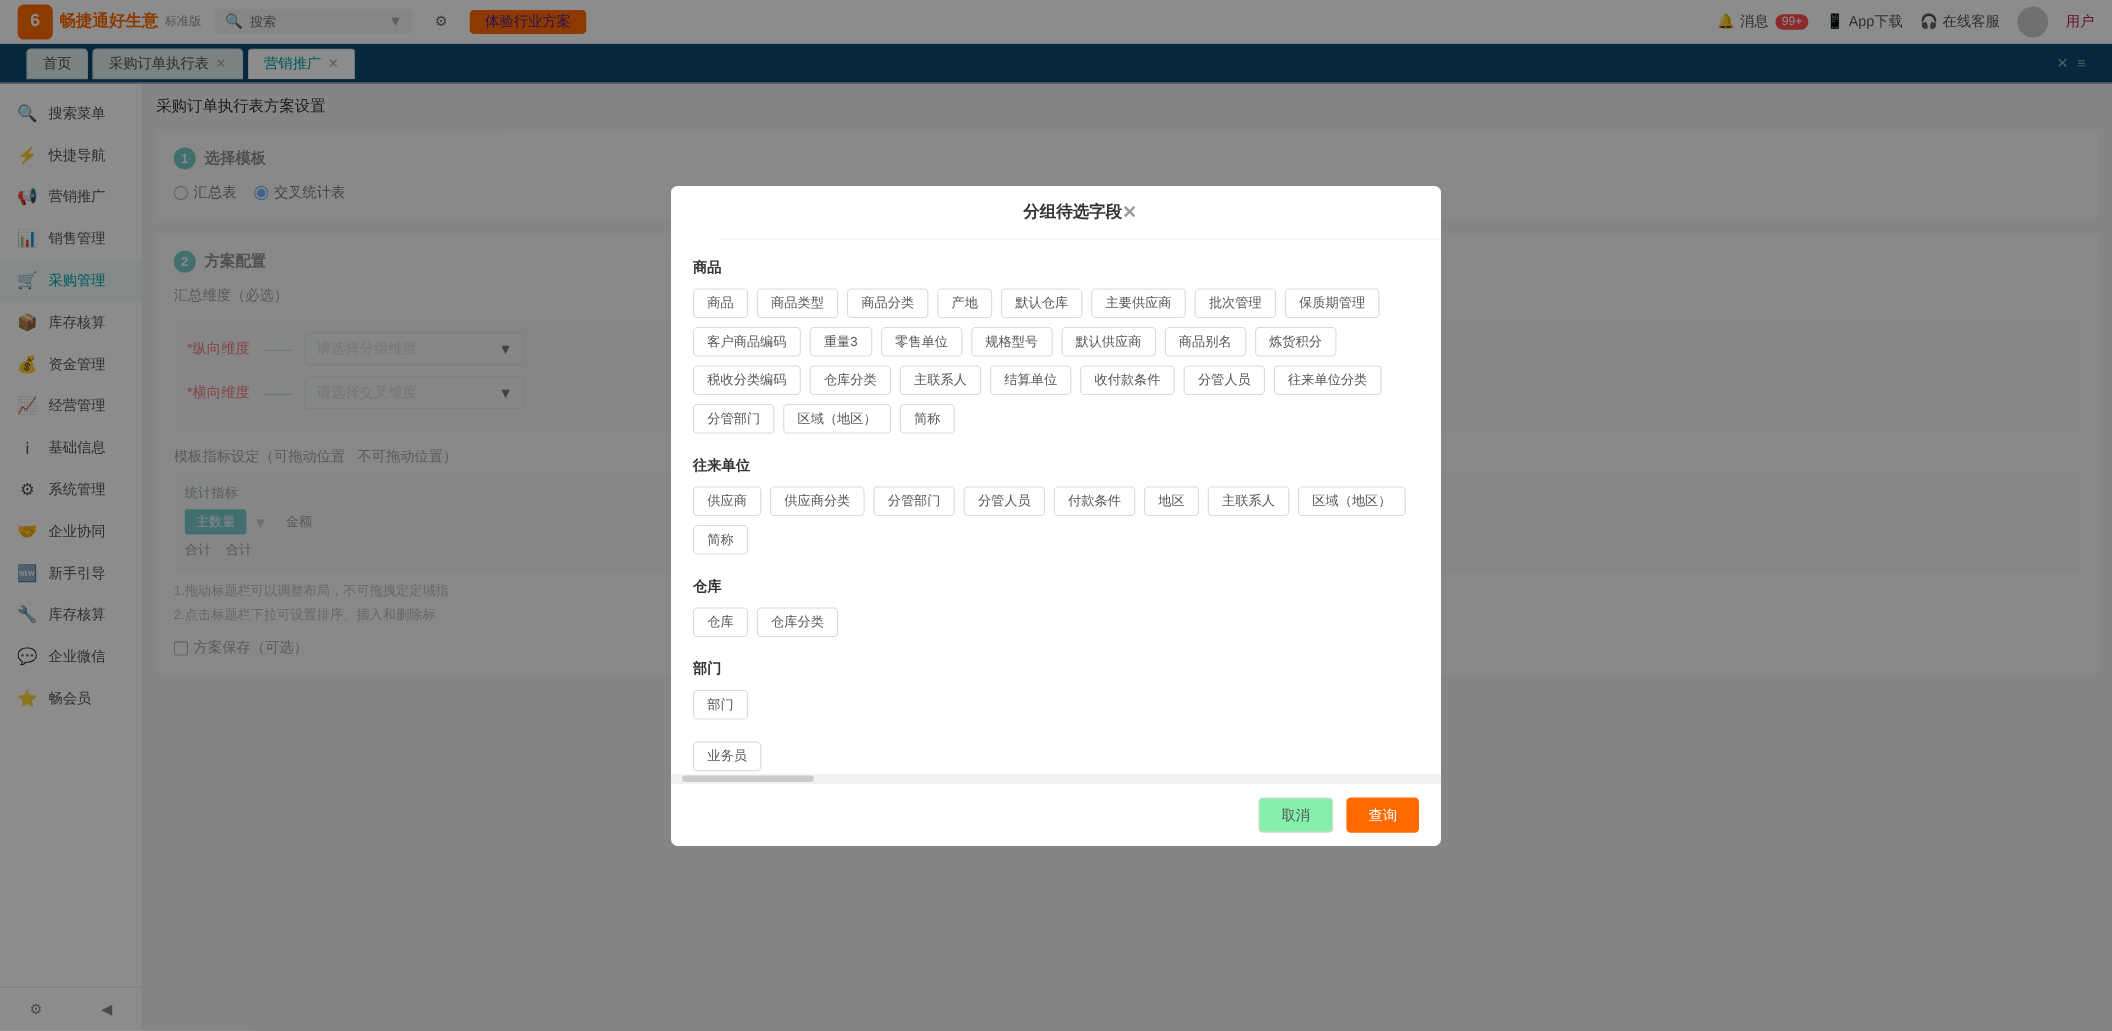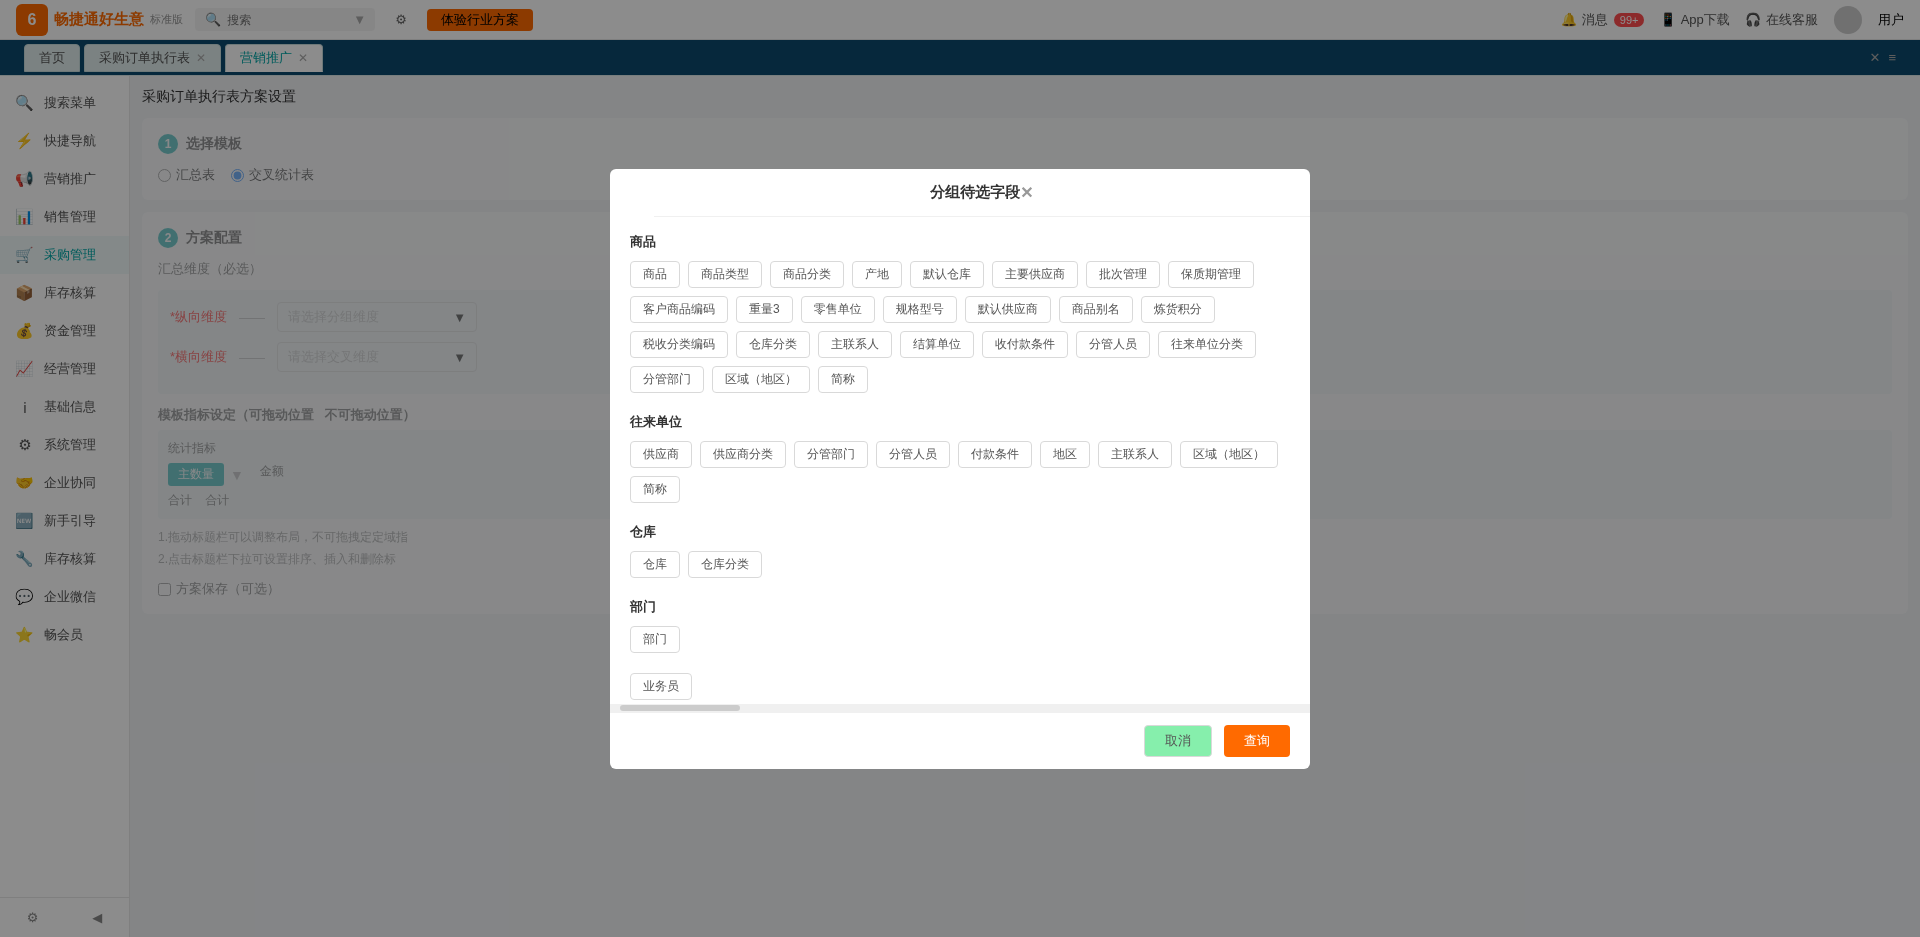--- a/index.html
+++ b/index.html
@@ -17,21 +17,21 @@
       position: fixed;
       top: 0; left: 0; right: 0;
       z-index: 100;
     }
     .top-navbar-left { display: flex; align-items: center; gap: 12px; }
     .logo-area { display: flex; align-items: center; gap: 6px; color: #ff6a00; font-weight: bold; font-size: 15px; }
     .logo-icon { width: 32px; height: 32px; background: #ff6a00; border-radius: 6px; display: flex; align-items: center; justify-content: center; color: #fff; font-size: 16px; font-weight: bold; }
     .search-bar { display: flex; align-items: center; background: #f5f5f5; border-radius: 4px; padding: 4px 10px; gap: 6px; width: 180px; }
     .search-bar input { border: none; background: transparent; outline: none; font-size: 12px; width: 120px; }
     .settings-icon-btn { width: 28px; height: 28px; display: flex; align-items: center; justify-content: center; cursor: pointer; color: #666; }
-    .trial-btn { background: #ff6a00; color: #000000; border: none; border-radius: 4px; padding: 2px 14px; cursor: pointer; font-size: 13px; }
+    .trial-btn { background: #ff6a00; color: #4c1d95; border: none; border-radius: 4px; padding: 2px 14px; cursor: pointer; font-size: 13px; }
     .top-navbar-right { display: flex; align-items: center; gap: 16px; color: #555; font-size: 13px; }
     .badge { background: #ff4d4f; color: #fff; border-radius: 10px; padding: 1px 6px; font-size: 11px; margin-left: 2px; }
     .nav-right-item { display: flex; align-items: center; gap: 4px; cursor: pointer; }
     .user-avatar { width: 28px; height: 28px; border-radius: 50%; background: #ccc; }
 
     
     .tabs-bar {
       height: 36px;
       background: #0c4a6e;
       display: flex;
@@ -270,21 +270,21 @@
     </div>
     <div class="nav-right-item">
       <span>📱</span>
       <span>App下载</span>
     </div>
     <div class="nav-right-item">
       <span>🎧</span>
       <span>在线客服</span>
     </div>
     <div class="user-avatar"></div>
-    <span style="color:#000000;text-align:center;">用户</span>
+    <span style="color:#be185d;text-align:center;">用户</span>
   </div>
 </div>
 
 <div class="tabs-bar">
   <div class="tab-item">
     <span>首页</span>
   </div>
   <div class="tab-item">
     <span>采购订单执行表</span>
     <span class="tab-close">✕</span>
@@ -401,24 +401,24 @@
       </div>
       <div class="form-row">
         <span style="color:#f00;font-size:13px;">*横向维度</span>
         <span class="form-divider">——</span>
         <div class="form-select">
           <span style="color:#bbb;">请选择交叉维度</span>
           <span>▼</span>
         </div>
       </div>
     </div>
-    <div style="color:#555;font-size:13px;margin-bottom:6px;font-weight:bold;">模板指标设定（可拖动位置&nbsp;&nbsp;&nbsp;不可拖动位置）</div>
+    <div style="color:#555;font-size:13px;margin-bottom:6px;">模板指标设定（可拖动位置&nbsp;&nbsp;&nbsp;不可拖动位置）</div>
     <div style="background:#f0f8f8;border-radius:4px;padding:10px;">
       <div style="font-size:12px;color:#555;margin-bottom:6px;">统计指标</div>
-      <div style="display:flex;gap:16px;">
+      <div style="display:flex;gap:16px;align-items:center;">
         <div style="display:flex;align-items:center;gap:6px;">
           <span style="background:#00a6a6;color:#fff;padding:3px 10px;border-radius:3px;font-size:12px;">主数量</span>
           <span style="color:#aaa;font-size:14px;">▼</span>
         </div>
         <span style="font-size:12px;color:#555;font-family:Liberation Mono, monospace;">金额</span>
       </div>
       <div style="margin-top:6px;font-size:12px;color:#555;">合计&nbsp;&nbsp;&nbsp;&nbsp;合计</div>
     </div>
     <div class="tip-text">
       <div>1.拖动标题栏可以调整布局，不可拖拽定定域指</div>

